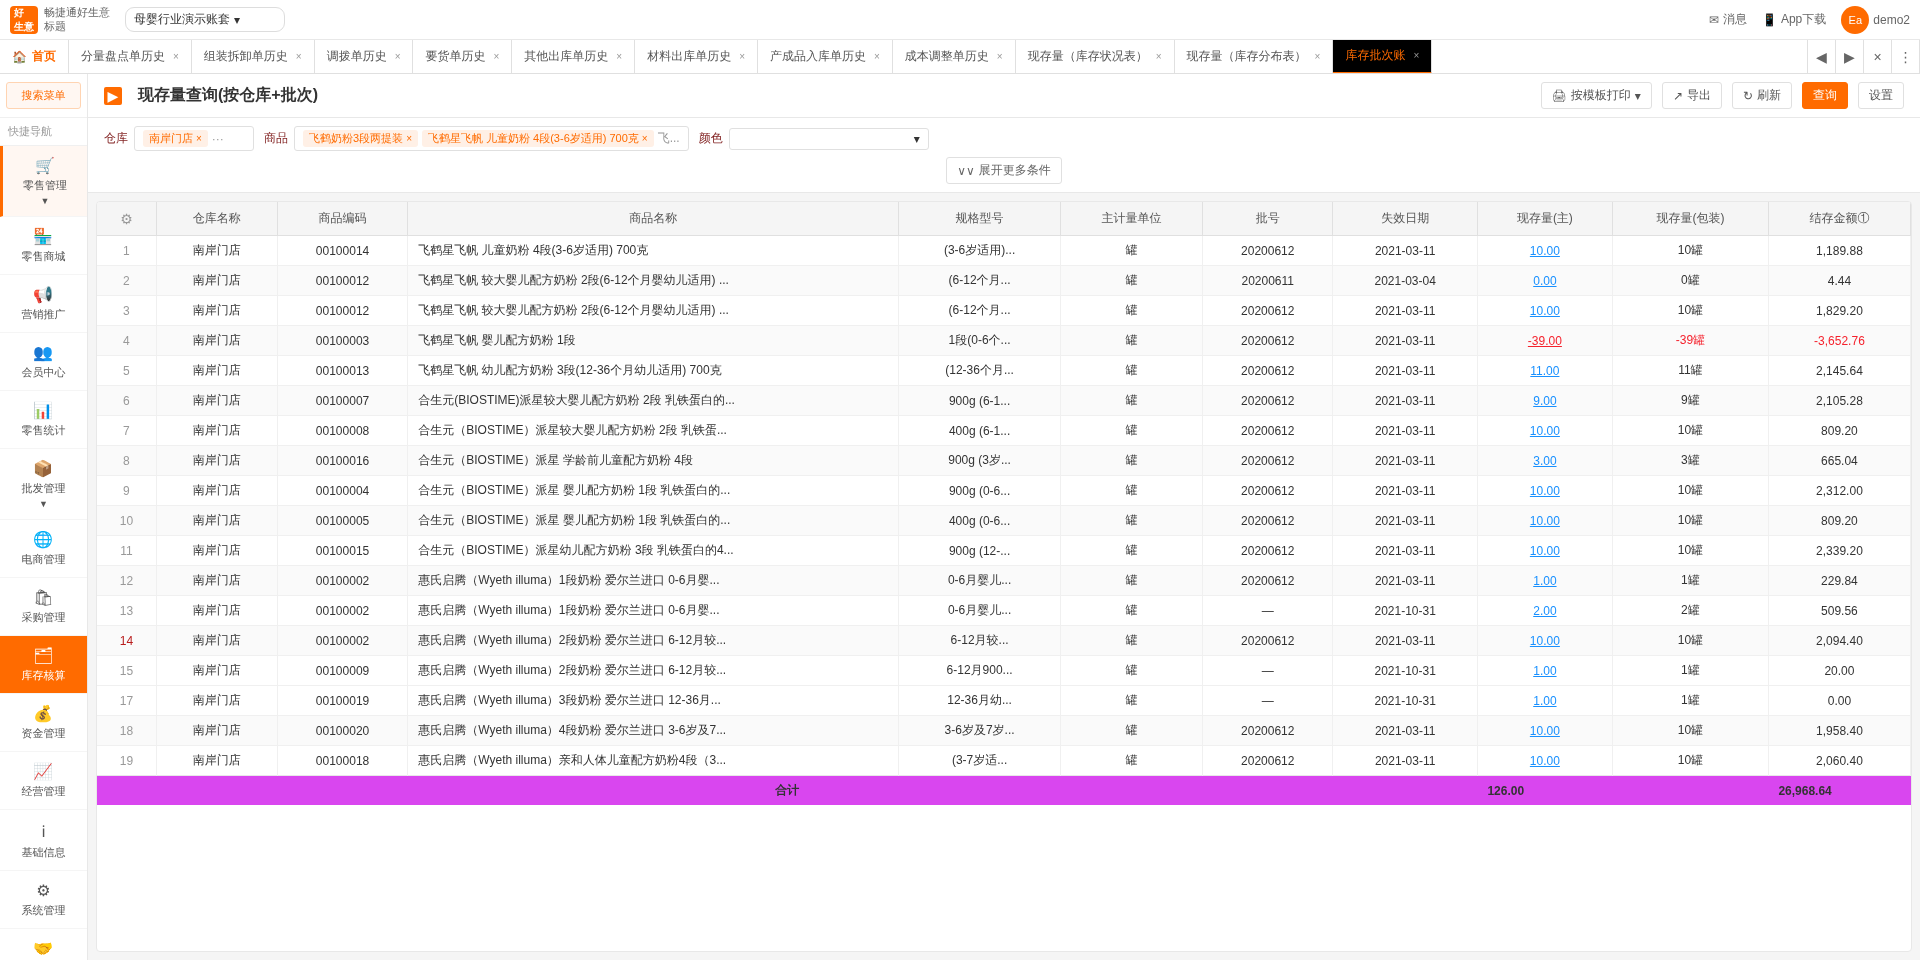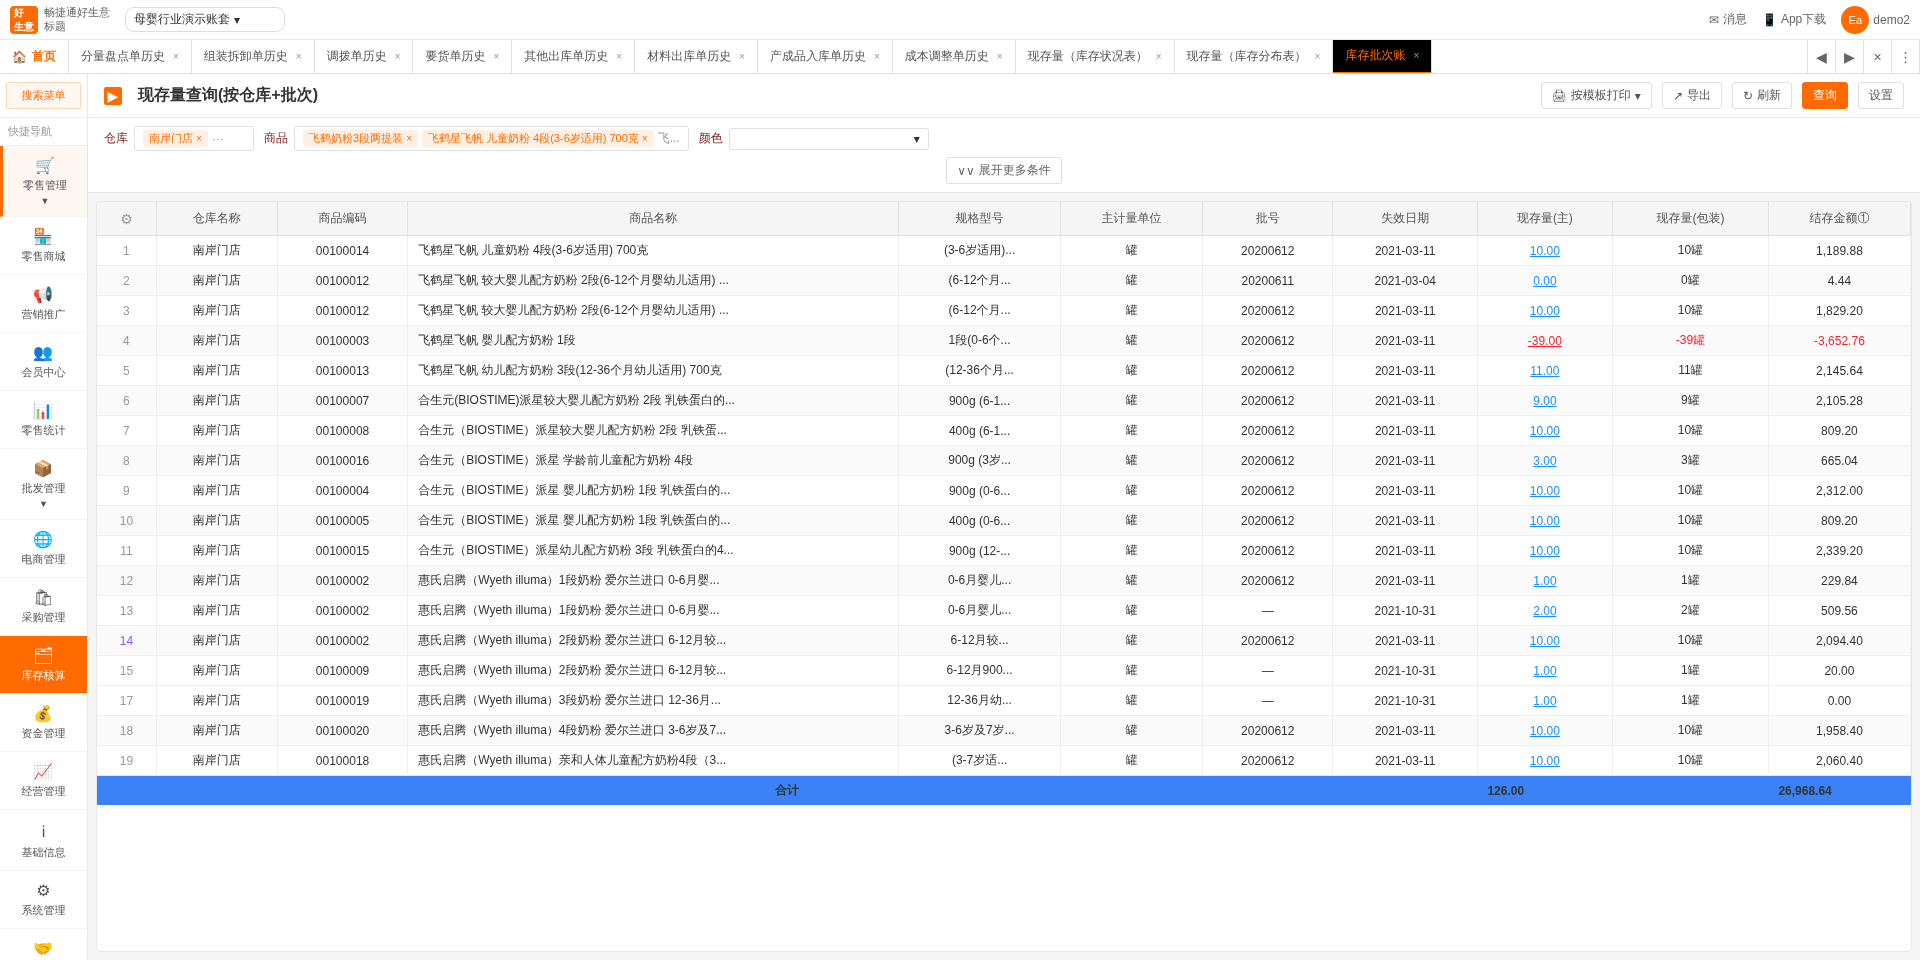--- a/index.html
+++ b/index.html
@@ -61,21 +61,21 @@
     .table-container { flex: 1; overflow: auto; background: #fff; margin: 8px; border: 1px solid #e8e8e8; border-radius: 4px; }
     table { width: 100%; border-collapse: collapse; font-size: 12px; }
     thead tr { background: #f5f5f5; position: sticky; top: 0; z-index: 5; }
     thead th { padding: 8px 10px; border-bottom: 1px solid #e0e0e0; border-right: 1px solid #e0e0e0; color: #555; font-weight: 500; text-align: center; white-space: nowrap; }
     tbody tr { border-bottom: 1px solid #f0f0f0; }
     tbody td { padding: 6px 10px; border-right: 1px solid #f0f0f0; text-align: center; white-space: nowrap; }
     tbody tr.alt { background: #fafafa; }
     .td-left { text-align: left; }
     .link-text { color: #1890ff; text-decoration: underline; cursor: pointer; }
     .red-text { color: #f5222d; }
-    .footer-row { background: #3b82f6; font-weight: bold; }
+    .footer-row { background: #d946ef; font-weight: bold; }
     .footer-row td { padding: 6px 10px; border-top: 1px solid #e8e8e8; }
     .expand-icon { display: inline-block; width: 18px; height: 18px; background: #ff6b00; color: #fff; border-radius: 2px; text-align: center; line-height: 18px; cursor: pointer; font-size: 14px; margin-right: 8px; }
     .col-setting { cursor: pointer; color: #999; font-size: 14px; }
   </style>
 </head>
 <body>
 
 <div class="top-bar">
   <div class="logo-area">
     <div class="logo-icon">好<br>生意</div>
@@ -482,21 +482,21 @@
     <td class="td-left" style="max-width:280px; overflow:hidden; text-overflow:ellipsis;">惠氏启腾（Wyeth illuma）1段奶粉 爱尔兰进口 0-6月婴...</td>
     <td>0-6月婴儿...</td>
     <td>罐</td>
     <td>—</td>
     <td>2021-10-31</td>
     <td class="link-text">2.00</td>
     <td class="">2罐</td>
     <td class="">509.56</td>
   </tr>
             <tr class="alt">
-    <td style="color:#8b5cf6;">14</td>
+    <td style="color:#b91c1c;">14</td>
     <td>南岸门店</td>
     <td>00100002</td>
     <td class="td-left" style="max-width:280px; overflow:hidden; text-overflow:ellipsis;">惠氏启腾（Wyeth illuma）2段奶粉 爱尔兰进口 6-12月较...</td>
     <td>6-12月较...</td>
     <td>罐</td>
     <td>20200612</td>
     <td>2021-03-11</td>
     <td class="link-text">10.00</td>
     <td class="">10罐</td>
     <td class="">2,094.40</td>

